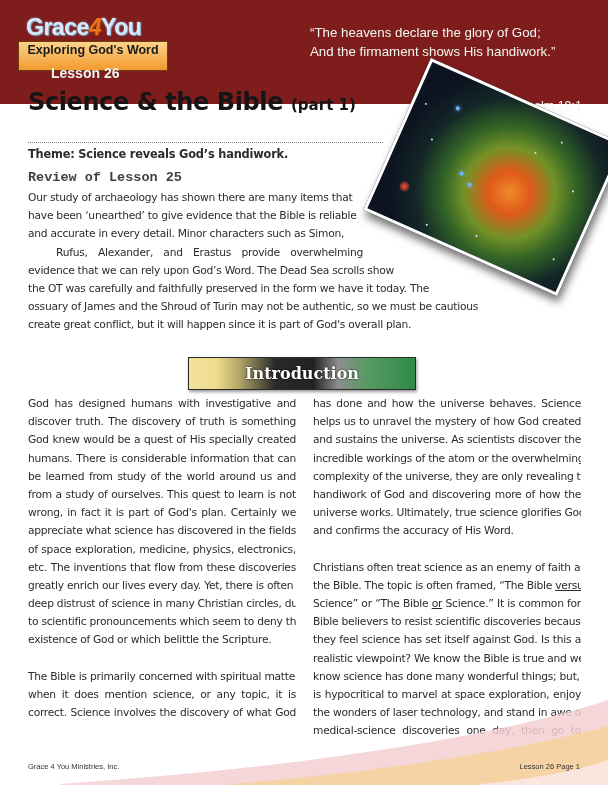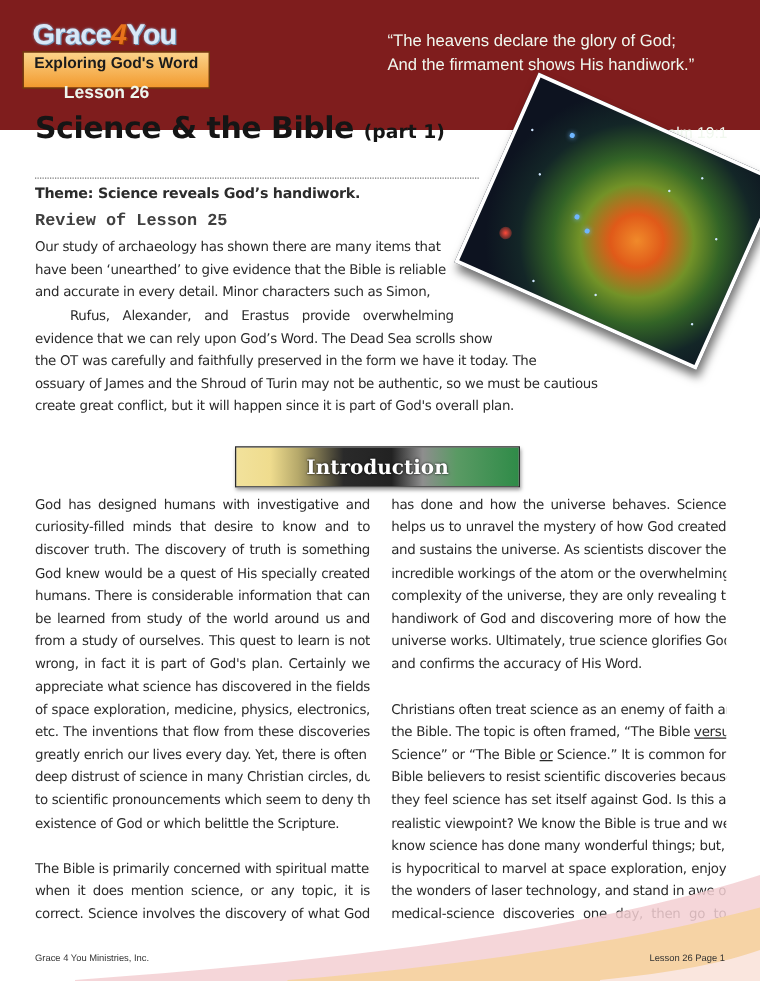--- a/index.html
+++ b/index.html
@@ -98,21 +98,20 @@
   <span class="ln">evidence that we can rely upon God’s Word. The Dead Sea scrolls show</span>
   <span class="ln">the OT was carefully and faithfully preserved in the form we have it today. The</span>
   <span class="ln">ossuary of James and the Shroud of Turin may not be authentic, so we must be cautious</span>
   <span class="ln">create great conflict, but it will happen since it is part of God's overall plan.</span>
 </div>
 
 <div class="intro-banner">Introduction</div>
 
 <div class="col col-left">
   <span class="ln">God has designed humans with investigative and</span>
-  <span class="ln">curiosity-filled minds that desire to know and to</span>
   <span class="ln">discover truth. The discovery of truth is something</span>
   <span class="ln">God knew would be a quest of His specially created</span>
   <span class="ln">humans. There is considerable information that can</span>
   <span class="ln">be learned from study of the world around us and</span>
   <span class="ln">from a study of ourselves. This quest to learn is not</span>
   <span class="ln">wrong, in fact it is part of God's plan. Certainly we</span>
   <span class="ln">appreciate what science has discovered in the fields</span>
   <span class="ln">of space exploration, medicine, physics, electronics,</span>
   <span class="ln">etc. The inventions that flow from these discoveries</span>
   <span class="ln">greatly enrich our lives every day. Yet, there is often a</span>

